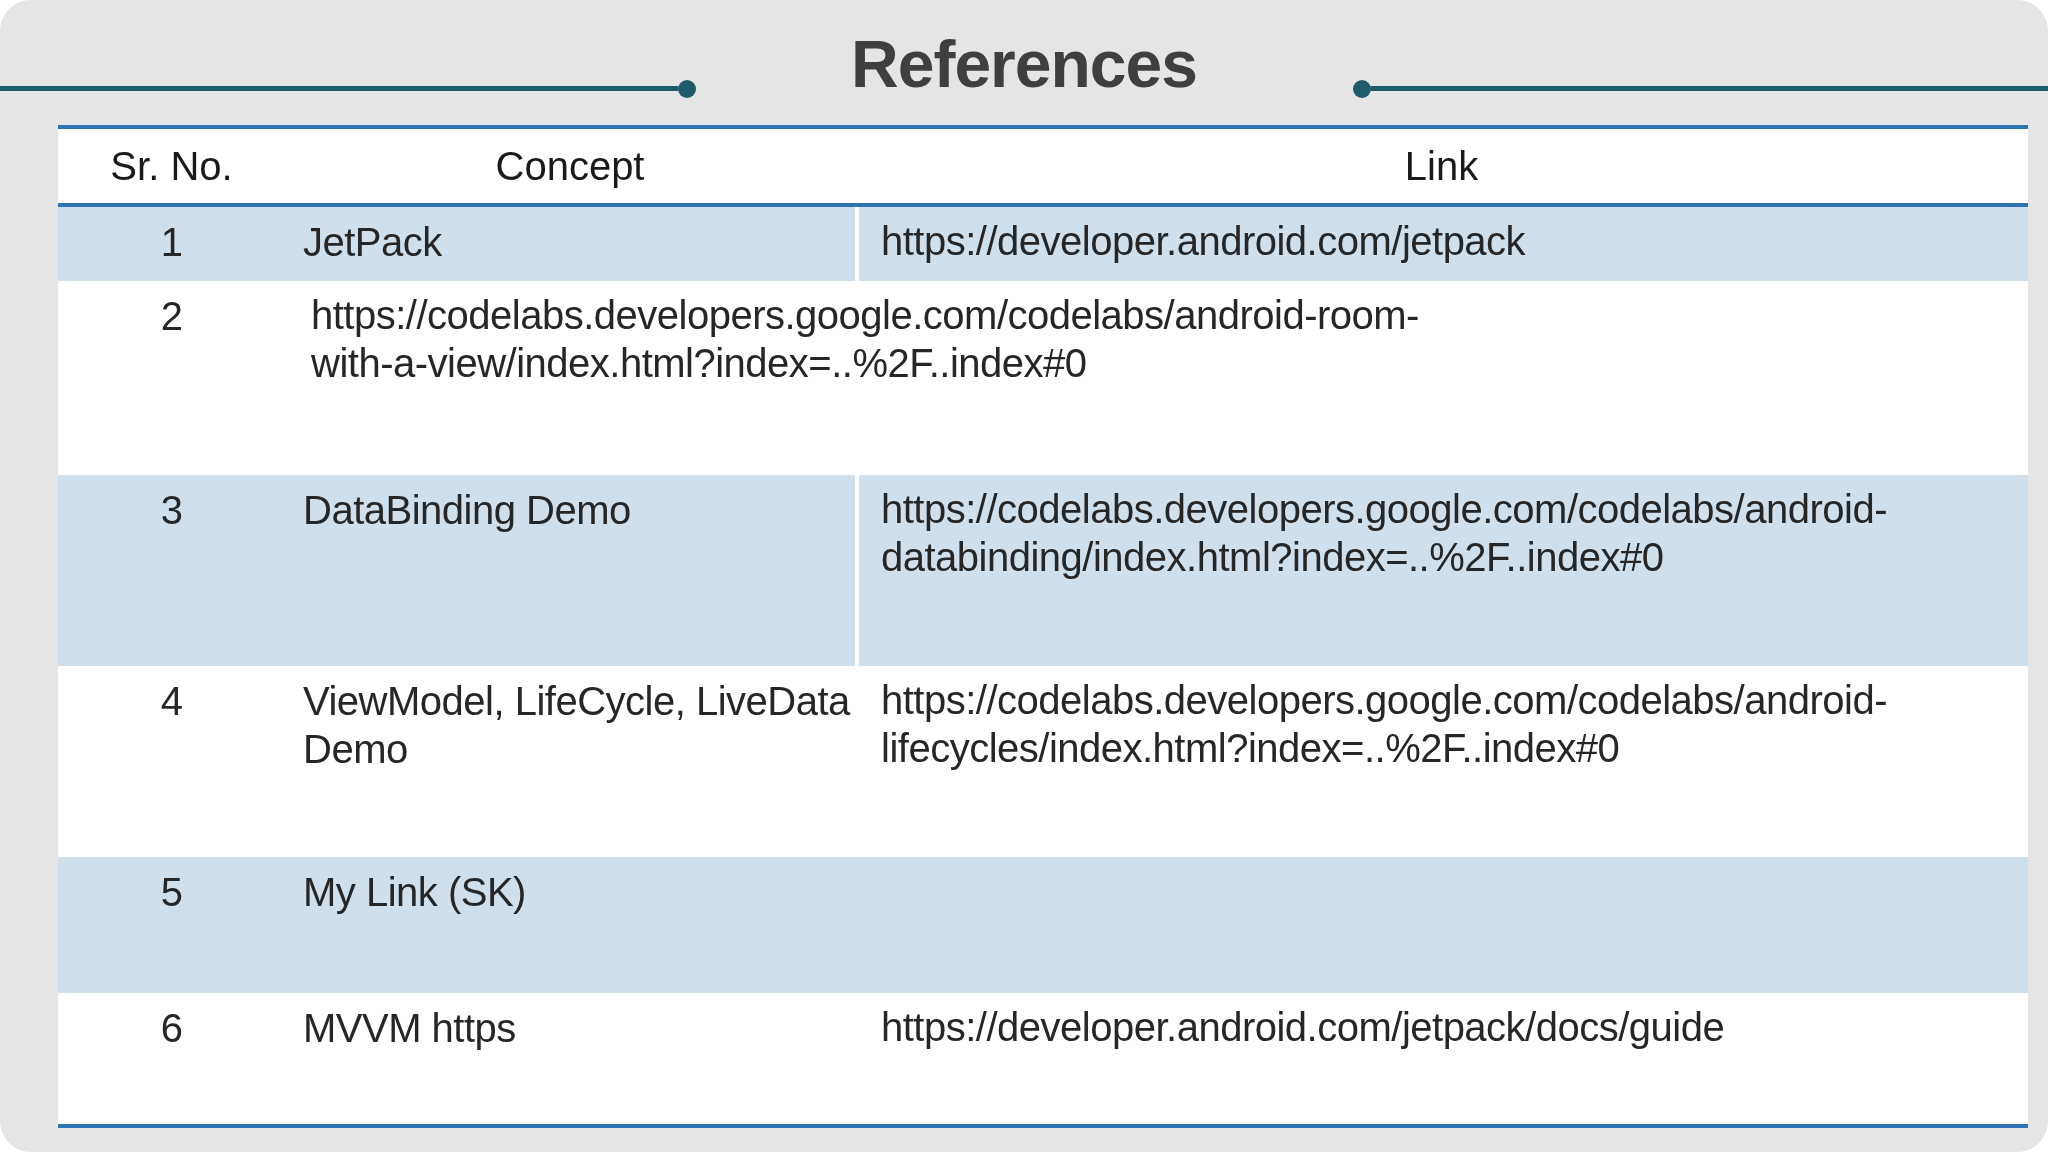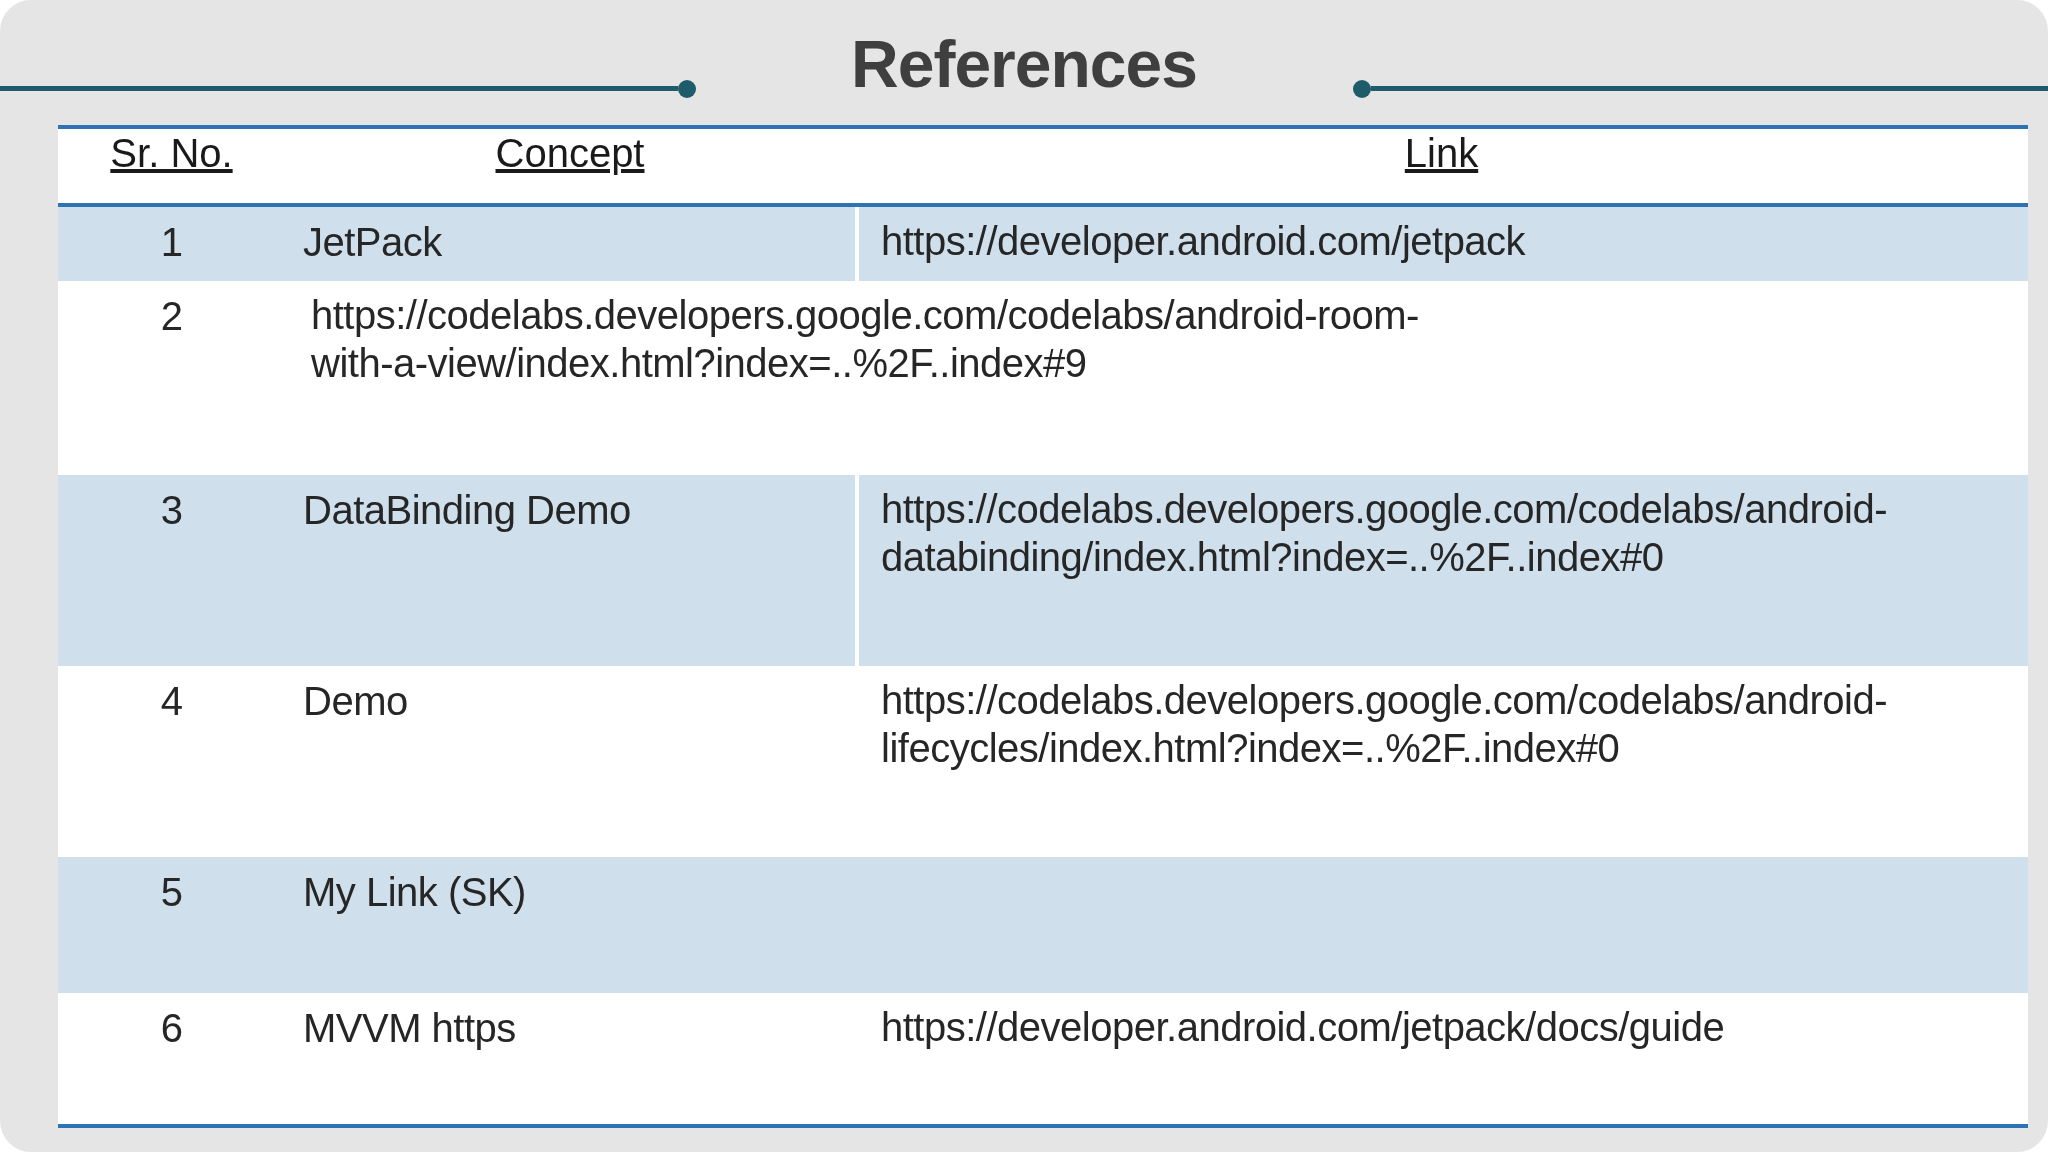--- a/index.html
+++ b/index.html
@@ -61,21 +61,21 @@
   }
   .thead {
     display: flex;
     height: 74px;
     border-bottom: 4px solid #2e74b5;
     background: #ffffff;
     font-size: 40px;
     line-height: 48px;
     color: #1a1a1a;
   }
-  .hcell { text-align: center; text-decoration: underline; }
+  .hcell { padding-top: 13px; text-align: center; }
   .hcell.h-sr      { width: 227px; }
   .hcell.h-concept { width: 570px; }
   .hcell.h-link    { flex: 1; text-align: center; }
 
   .trow {
     display: flex;
     background: #ffffff;
     font-size: 40px;
     line-height: 48px;
     letter-spacing: -0.5px;
@@ -135,39 +135,40 @@
       <div class="c-link">
         <div class="tline">https://developer.android.com/jetpack</div>
         <div class="tline"></div>
       </div>
     </div>
 
     <div class="trow r2">
       <div class="c-sr">2</div>
       <div class="c-link">
         <div class="tline">https://codelabs.developers.google.com/codelabs/android-room-</div>
-        <div class="tline">with-a-view/index.html?index=..%2F..index#9</div>
+        <div class="tline">with-a-view/index.html?index=..%2F..index#0</div>
       </div>
     </div>
 
     <div class="trow r3 banded">
       <div class="c-sr">3</div>
       <div class="c-concept">
         <div class="tline">DataBinding Demo</div>
         <div class="tline"></div>
       </div>
       <div class="c-link">
         <div class="tline">https://codelabs.developers.google.com/codelabs/android-</div>
         <div class="tline">databinding/index.html?index=..%2F..index#0</div>
       </div>
     </div>
 
     <div class="trow r4">
       <div class="c-sr">4</div>
       <div class="c-concept">
+        <div class="tline">ViewModel, LifeCycle, LiveData</div>
         <div class="tline">Demo</div>
       </div>
       <div class="c-link">
         <div class="tline">https://codelabs.developers.google.com/codelabs/android-</div>
         <div class="tline">lifecycles/index.html?index=..%2F..index#0</div>
       </div>
     </div>
 
     <div class="trow r5 banded">
       <div class="c-sr">5</div>

